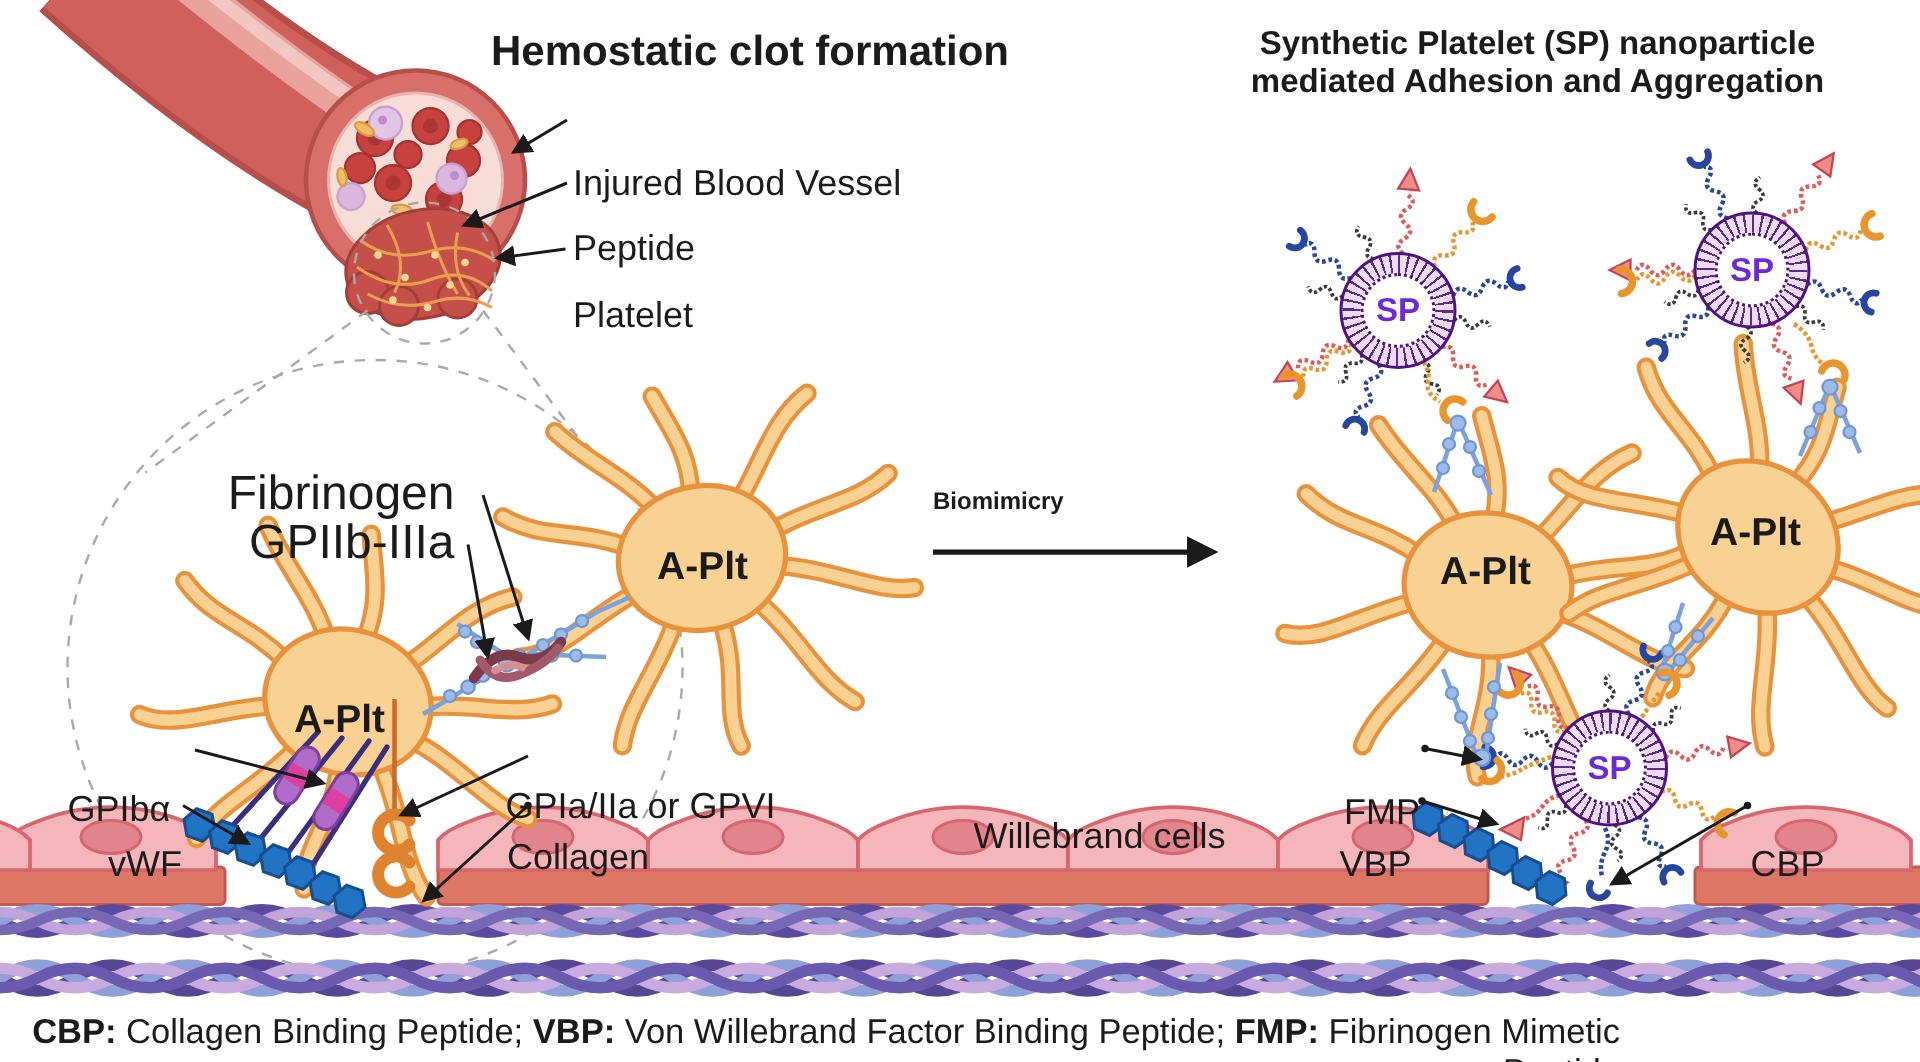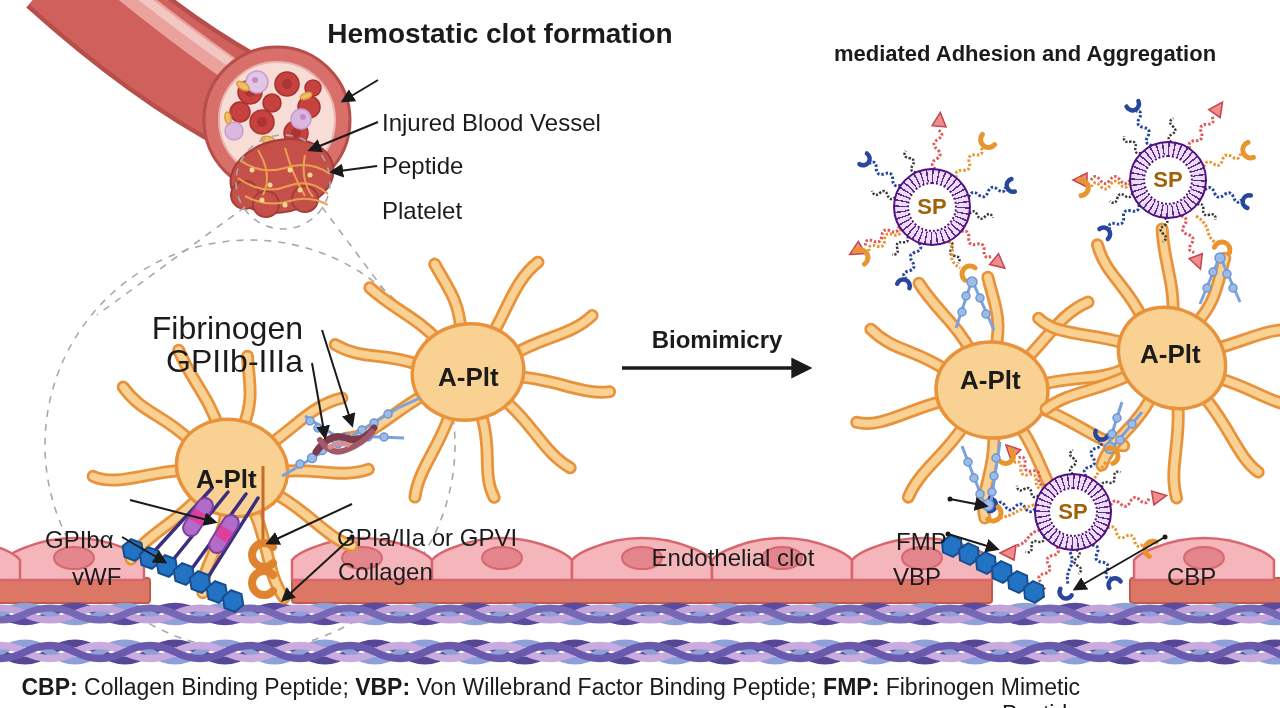--- a/index.html
+++ b/index.html
@@ -6,31 +6,31 @@
   #stage{position:relative;width:1280px;height:708px;background:#ffffff;overflow:hidden;
          font-family:"Liberation Sans",sans-serif;color:#1b1b1b;}
   #art{position:absolute;left:0;top:0;z-index:1;}
   .txt{position:absolute;z-index:3;white-space:nowrap;}
   .title{font-weight:bold;font-size:28px;text-align:center;}
   .title2{font-weight:bold;font-size:22px;text-align:center;line-height:25px;}
   .subtitle{font-weight:bold;font-size:24px;}
   .lbl{font-size:24px;margin-top:45px;}
   .lbl-r{font-size:32px;text-align:right;}
   .celllbl{font-weight:bold;font-size:26px;}
-  .biom{font-weight:bold;font-size:24px;text-align:center;}
+  .biom{font-weight:bold;font-size:16px;text-align:left;}
   .caption{position:absolute;z-index:3;left:0;top:674px;width:1080px;text-align:right;
            font-size:23px;white-space:pre-wrap;}
   .caption b{font-weight:bold;}
   
   .sp{position:absolute;z-index:2;width:78px;height:78px;border-radius:50%;
       box-sizing:border-box;border:2px solid #4f1280;
       background:repeating-conic-gradient(#5e2a8c 0deg 2.6deg,#eedcf6 2.6deg 10deg);}
   .sp .core{position:absolute;left:12px;top:12px;right:12px;bottom:12px;border-radius:50%;
       background:#fff;border:2px dotted #4f1280;display:flex;align-items:center;justify-content:center;
-      font-weight:bold;font-size:22px;color:#a16207;}
+      font-weight:bold;font-size:22px;color:#6d28d9;}
   
   .po{stroke:#e8923c;stroke-width:13;fill:none;stroke-linecap:round;}
   .pi{stroke:#f8d193;stroke-width:7.5;fill:none;stroke-linecap:round;}
   .pbody{fill:#f8d193;stroke:#e8923c;stroke-width:3.5;}
   .ecell{fill:#f4b6ba;stroke:#d8666e;stroke-width:2.5;}
   .enuc{fill:#e2858d;stroke:#d8666e;stroke-width:2;}
   .estrip{fill:#dd7765;stroke:#c05a4c;stroke-width:2;}
   .chR{stroke:#e05a5a;stroke-width:3;fill:none;stroke-dasharray:2.5 1.8;}
   .chB{stroke:#27479e;stroke-width:3;fill:none;stroke-dasharray:2.5 1.8;}
   .chO{stroke:#e8952e;stroke-width:3;fill:none;stroke-dasharray:2.5 1.8;}
@@ -388,34 +388,35 @@
         <span>SP</span>
       </div>
 </div>
 <div class="sp" style="left:1034px;top:473px;">
   <div class="core">
         <span>SP</span>
       </div>
 </div>
 
 <div class="txt title" style="left:300px;top:18px;width:400px;">Hemostatic clot formation</div>
+<div class="txt title2" style="left:790px;top:16px;width:470px;">Synthetic Platelet (SP) nanoparticle</div>
 <div class="txt title2" style="left:790px;top:41px;width:470px;">mediated Adhesion and Aggregation</div>
 
 <div class="txt lbl" style="left:382px;top:64px;">Injured Blood Vessel</div>
 <div class="txt lbl" style="left:382px;top:107px;">Peptide</div>
 <div class="txt lbl" style="left:382px;top:152px;">Platelet</div>
 
 
 <div class="txt lbl-r" style="left:150px;top:310px;width:153px;">Fibrinogen</div>
 <div class="txt lbl-r" style="left:150px;top:343px;width:153px;">GPIIb-IIIa</div>
 <div class="txt lbl" style="left:45px;top:481px;">GPIbα</div>
 <div class="txt lbl" style="left:72px;top:518px;">vWF</div>
 <div class="txt lbl" style="left:337px;top:479px;">GPIa/IIa or GPVI</div>
 <div class="txt lbl" style="left:338px;top:513px;">Collagen</div>
-<div class="txt lbl" style="left:608px;top:499px;width:250px;text-align:center;">Endothelial clot</div>
+<div class="txt lbl" style="left:608px;top:499px;width:250px;text-align:center;">Willebrand cells</div>
 
 <div class="txt biom" style="left:622px;top:326px;width:190px;">Biomimicry</div>
 
 <div class="txt celllbl" style="left:196px;top:464px;">A-Plt</div>
 <div class="txt celllbl" style="left:438px;top:362px;">A-Plt</div>
 <div class="txt celllbl" style="left:960px;top:365px;">A-Plt</div>
 <div class="txt celllbl" style="left:1140px;top:339px;">A-Plt</div>
 
 <div class="txt lbl" style="left:896px;top:483px;">FMP</div>
 <div class="txt lbl" style="left:893px;top:518px;">VBP</div>

